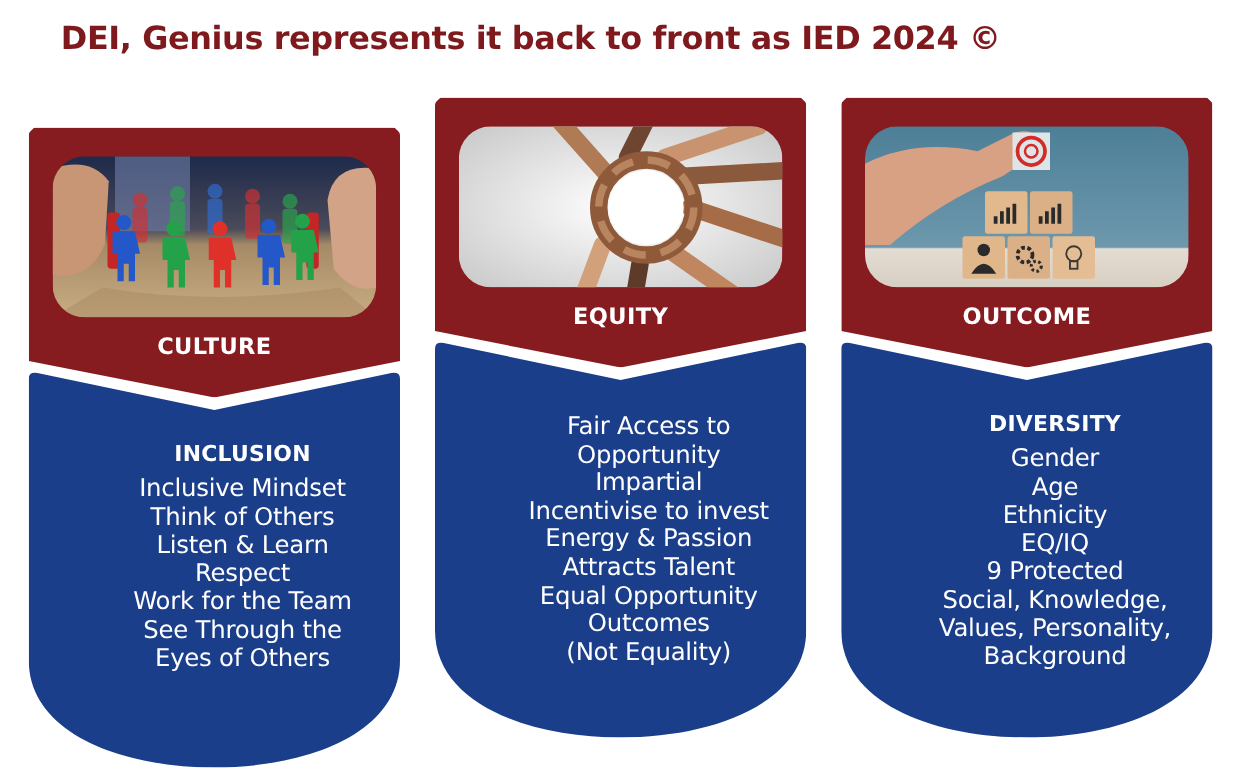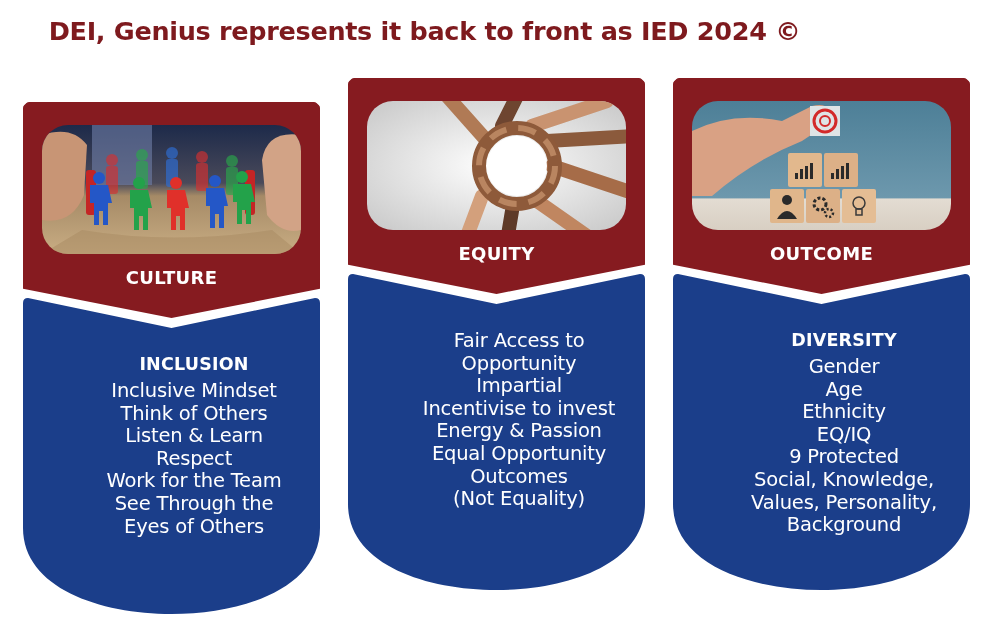--- a/index.html
+++ b/index.html
@@ -158,20 +158,21 @@
   <div class="bottom-card">
     <svg class="shape" width="297" height="316" viewBox="0 0 297 316">
       <path d="M0 5 Q0 0 5 0 L148.5 30 L292 0 Q297 0 297 5 L297 230 C297 290 220 316 148.5 316 C77 316 0 290 0 230 Z" fill="#1B3E8A"></path>
     </svg>
     <div class="content">
       <div class="item">Fair Access to</div>
       <div class="item">Opportunity</div>
       <div class="item">Impartial</div>
       <div class="item">Incentivise to invest</div>
       <div class="item">Energy &amp; Passion</div>
+      <div class="item">Attracts Talent</div>
       <div class="item">Equal Opportunity</div>
       <div class="item">Outcomes</div>
       <div class="item">(Not Equality)</div>
     </div>
   </div>
 </div>
 
 <div class="column col-2">
   <div class="top-card">
     <div class="img-frame">

